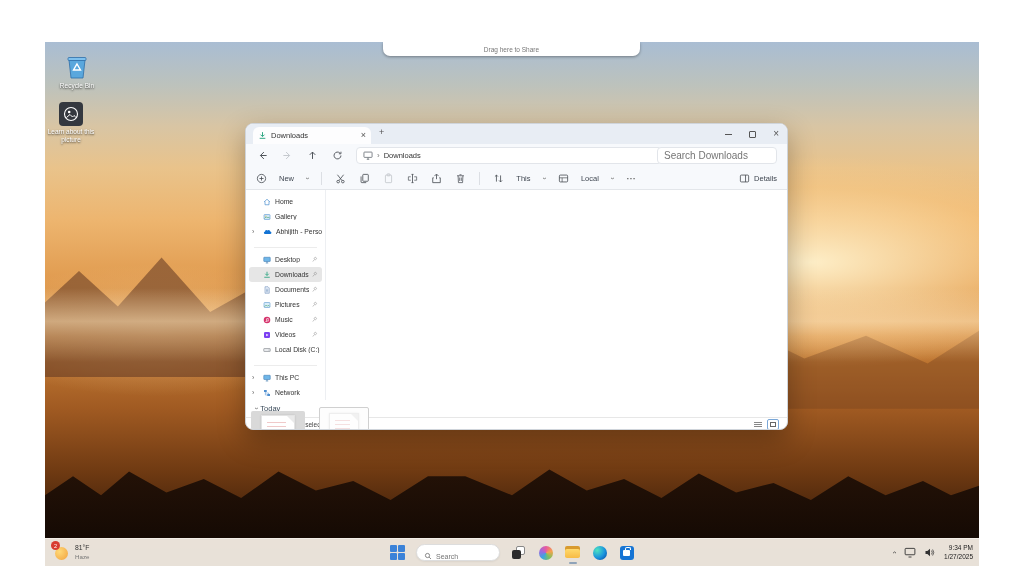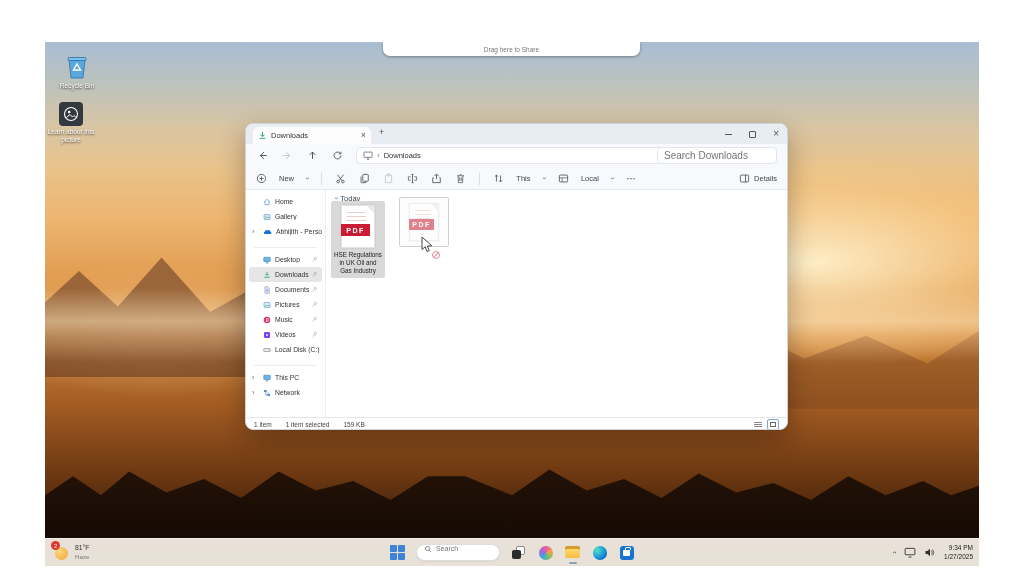--- a/index.html
+++ b/index.html
@@ -56,21 +56,21 @@
                display:flex; align-items:center; padding:0 6px; gap:4px; }
   .searchbox input { flex:1; border:none; outline:none; font-size:10px; color:#555; background:transparent; font-family:inherit; }
 
   .toolbar { position:relative; height:23px; background:#f7f9fc; border-bottom:1px solid #e3e6ea; display:flex; align-items:center; padding-left:10px; gap:13px; }
   .tbtn { display:flex; align-items:center; gap:12px; color:#3f4650; }
   .tdiv { width:1px; height:13px; background:#dcdfe4; }
   .chev-d { display:inline-block; font-size:7px; color:#666; transform:rotate(90deg); }
   .more { font-size:10px; color:#444; letter-spacing:1px; }
   .details-btn { position:absolute; right:10px; display:flex; align-items:center; gap:4px; color:#3f4650;padding-left:26px; }
 
-  .body { display:flex; height:227px; }
+  .body { display:flex; height:227px;flex-direction:column; }
   .sidebar { width:80px; border-right:1px solid #edeff2; padding-top:4px; overflow:hidden; }
   .srow { position:relative; height:15px; display:flex; align-items:center; padding-left:14px; gap:4px; margin:0 3px; border-radius:3px; }
   .srow.sel { background:#e6e6e6; }
   .srow .slabel { font-size:6.8px; color:#333; white-space:nowrap; overflow:hidden; }
   .srow .sexp { position:absolute; left:3px; font-size:7px; color:#666; }
   .srow .pin { position:absolute; right:4px; width:7px; height:7px; transform:rotate(40deg); opacity:.6; }
   .ssep { height:9px; margin:0 8px; border-bottom:1px solid #ececec; margin-bottom:4px; }
 
   .main { position:relative; flex:1; background:#fff; }
   .group-hd { position:absolute; left:9px; top:4px; display:flex; align-items:center; gap:3px; font-size:7.5px; color:#3b4b5a; }
@@ -105,21 +105,21 @@
   .w-icon { position:relative; width:17px; height:17px; }
   .w-sun { position:absolute; left:2px; top:3px; width:13px; height:13px; border-radius:50%; background:radial-gradient(circle at 35% 35%,#ffd978,#f2a13c); }
   .w-badge { position:absolute; left:-2px; top:-3px; min-width:9px; height:9px; border-radius:50%; background:#d83b2f; color:#fff; font-size:5.5px;
              display:flex; align-items:center; justify-content:center; }
   .w-text { display:flex; flex-direction:column; line-height:1.25; }
   .w-temp { font-size:6.8px; color:#333; }
   .w-cond { font-size:6.2px; color:#777; }
   .tb-center { position:absolute; left:50%; transform:translateX(-50%); display:flex; align-items:center; gap:10px; }
   .win-logo { width:15px; height:15px; display:grid; grid-template-columns:1fr 1fr; gap:1.5px; }
   .win-logo i { background:#3b82d8; border-radius:1px; }
-  .tb-search { width:84px; height:17px; background:#fff; border:1px solid #ddd; border-radius:9px; display:flex; align-items:flex-start; padding:0 7px; gap:4px; box-shadow:0 1px 2px rgba(0,0,0,.06); }
+  .tb-search { width:84px; height:17px; background:#fff; border:1px solid #ddd; border-radius:9px; display:flex; align-items:flex-end; padding:0 7px; gap:4px; box-shadow:0 1px 2px rgba(0,0,0,.06); }
   .tb-search input { flex:1; border:none; outline:none; background:transparent; font-size:7px; color:#555; font-family:inherit; width:50px; }
   .tb-ic { position:relative; width:17px; height:17px; display:flex; align-items:center; justify-content:center; }
   .taskview { position:relative; width:13px; height:13px; }
   .taskview i.b1 { position:absolute; right:0; top:0; width:9px; height:9px; background:#fff; border:1px solid #888; border-radius:2px; }
   .taskview i.b2 { position:absolute; left:0; bottom:0; width:9px; height:9px; background:#2b2b2b; border-radius:2px; }
   .copilot { width:14px; height:14px; border-radius:50%; background:conic-gradient(#e85aa0,#f6a14b,#7fc15e,#3aa7e0,#9b6ae0,#e85aa0); }
   .fe-ic { position:relative; width:16px; height:13px; }
   .fe-back { position:absolute; left:0; top:0; width:15px; height:11px; background:#d89a2e; border-radius:2px; }
   .fe-front { position:absolute; left:0; top:3px; width:15px; height:9px; background:linear-gradient(180deg,#ffd96b,#f7bb45); border-radius:2px; }
   .fe-under { position:absolute; left:50%; transform:translateX(-50%); bottom:-5px; width:8px; height:2px; background:#8fa3b8; border-radius:1px; }

